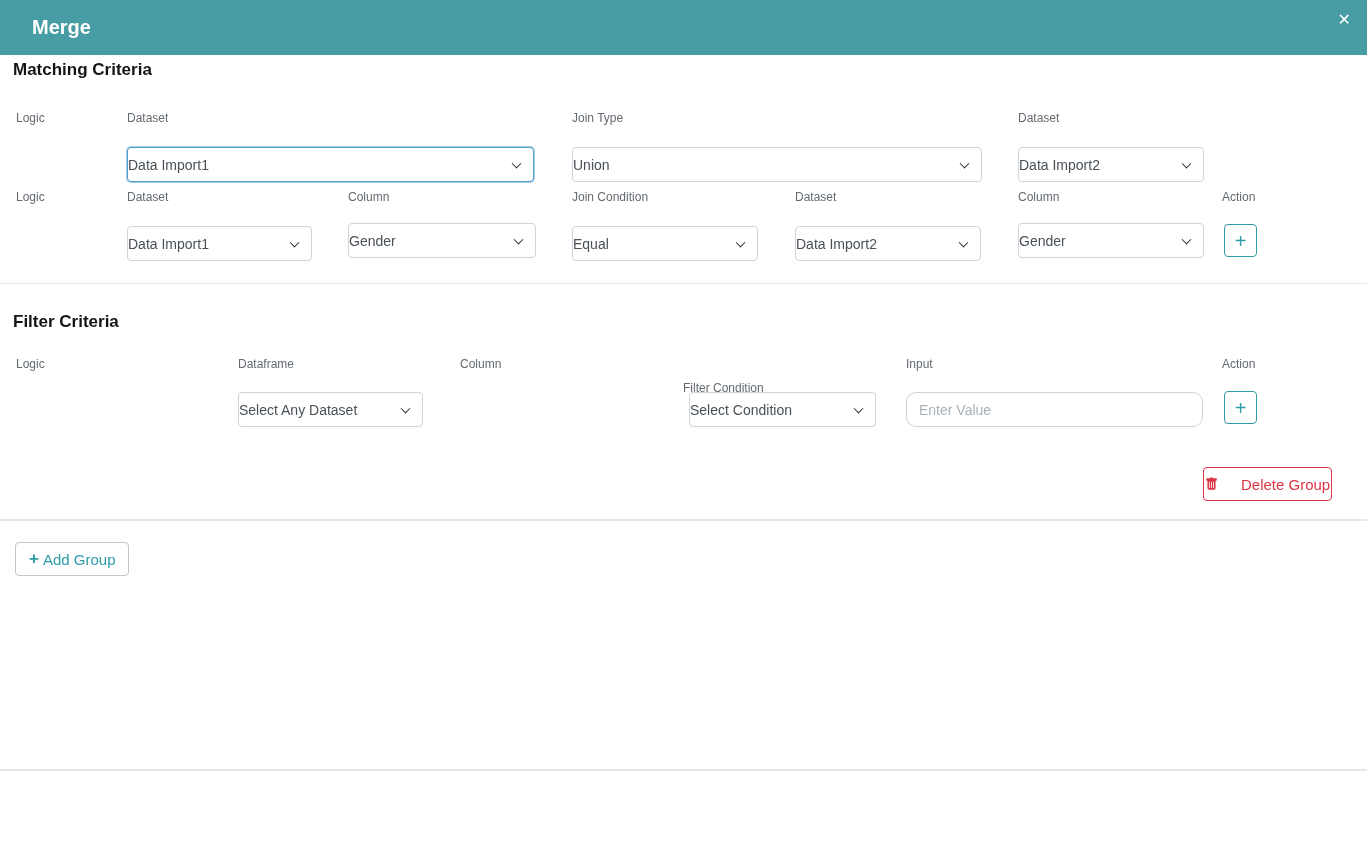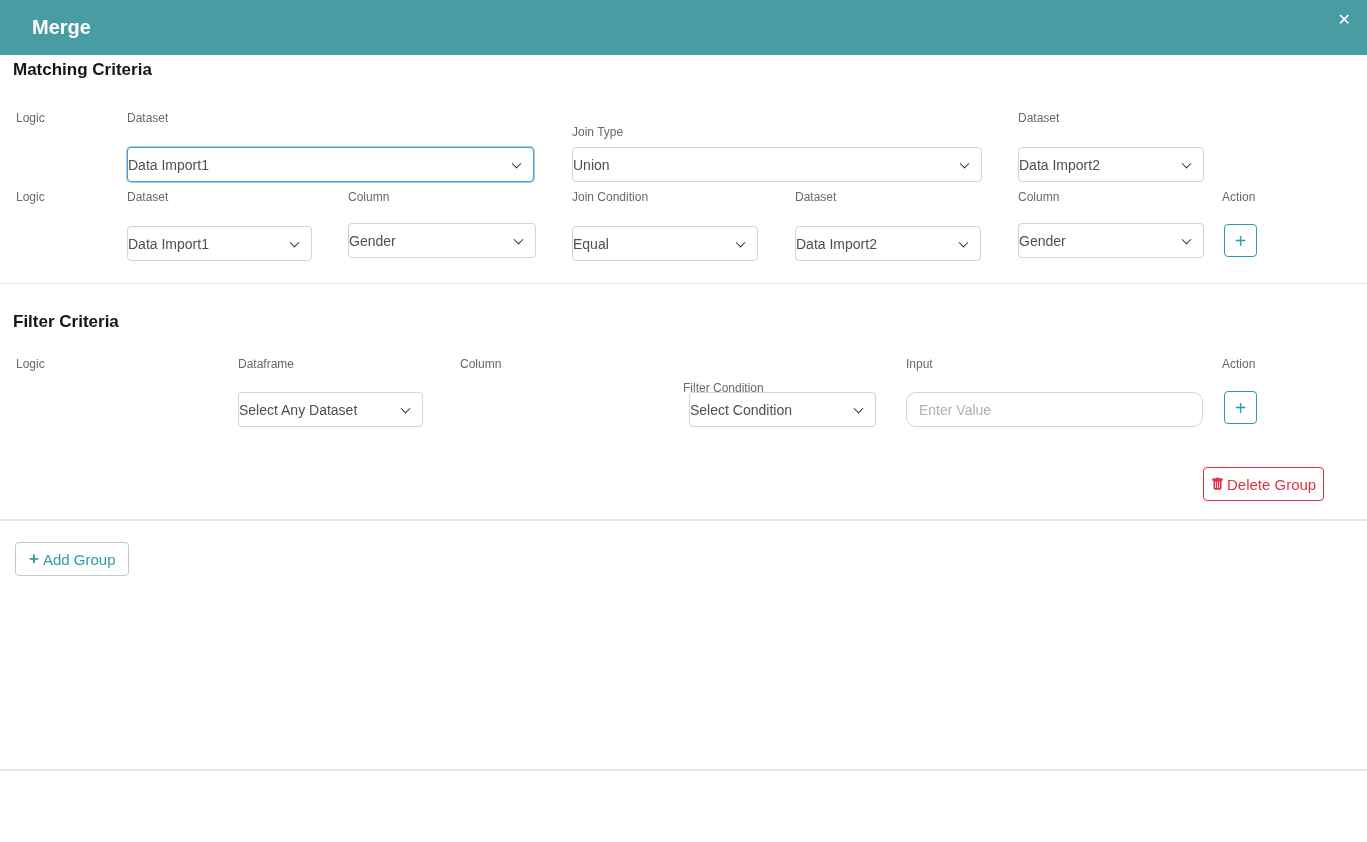--- a/index.html
+++ b/index.html
@@ -34,24 +34,24 @@
          font-size:14px; color:#495057; font-family:inherit; }
   .txt::placeholder { color:#aab2b9; }
 
   
   .btn-plus { position:absolute; width:33px; height:33px; border:1px solid #2e9ca6;
               border-radius:4px; background:#fff; color:#2e9ca6; font-size:20px;
               display:flex; align-items:center; justify-content:center;
               cursor:pointer; line-height:1; }
 
   
-  .btn-del { position:absolute; left:1203px; top:467px; height:34px; padding:0 7px;
+  .btn-del { position:absolute; left:1203px; top:467px; height:34px; padding:0 1px;
              border:1px solid #dc3545; border-radius:4px; background:#fff;
              color:#dc3545; font-size:15px; display:flex; align-items:center;
-             gap:3px; cursor:pointer; }
+             gap:23px; cursor:pointer; }
 
   
   .btn-addgroup { position:absolute; left:15px; top:542px; height:34px; padding:0 13px;
                   border:1px solid #bdc9ce; border-radius:4px; background:#fff;
                   color:#2e9ca6; font-size:15px; display:flex; align-items:center;
                   gap:4px; cursor:pointer; }
   .btn-addgroup .plus { font-size:17px; font-weight:bold; }
 
   
   .btn-apply { position:absolute; left:1211px; top:789px; width:141px; height:37px;
@@ -69,21 +69,21 @@
 
   <div class="hdr">
     <div class="hdr-title">Merge</div>
     <span class="close-x">✕</span>
   </div>
 
   <div class="h-sec" style="left:13px; top:60px;">Matching Criteria</div>
 
   <div class="lbl" style="left:16px;  top:111px;">Logic</div>
   <div class="lbl" style="left:127px; top:111px;">Dataset</div>
-  <div class="lbl" style="left:572px; top:111px;margin-top:14px;">Join Type</div>
+  <div class="lbl" style="left:572px; top:111px;">Join Type</div>
   <div class="lbl" style="left:1018px;top:111px;">Dataset</div>
 
   <div class="sel focused" style="left:127px; top:147px; width:407px;">
     <span>Data Import1</span>
     <span class="chev"></span>
   </div>
   <div class="sel" style="left:572px; top:147px; width:410px;">
     <span>Union</span>
     <span class="chev"></span>
   </div>

